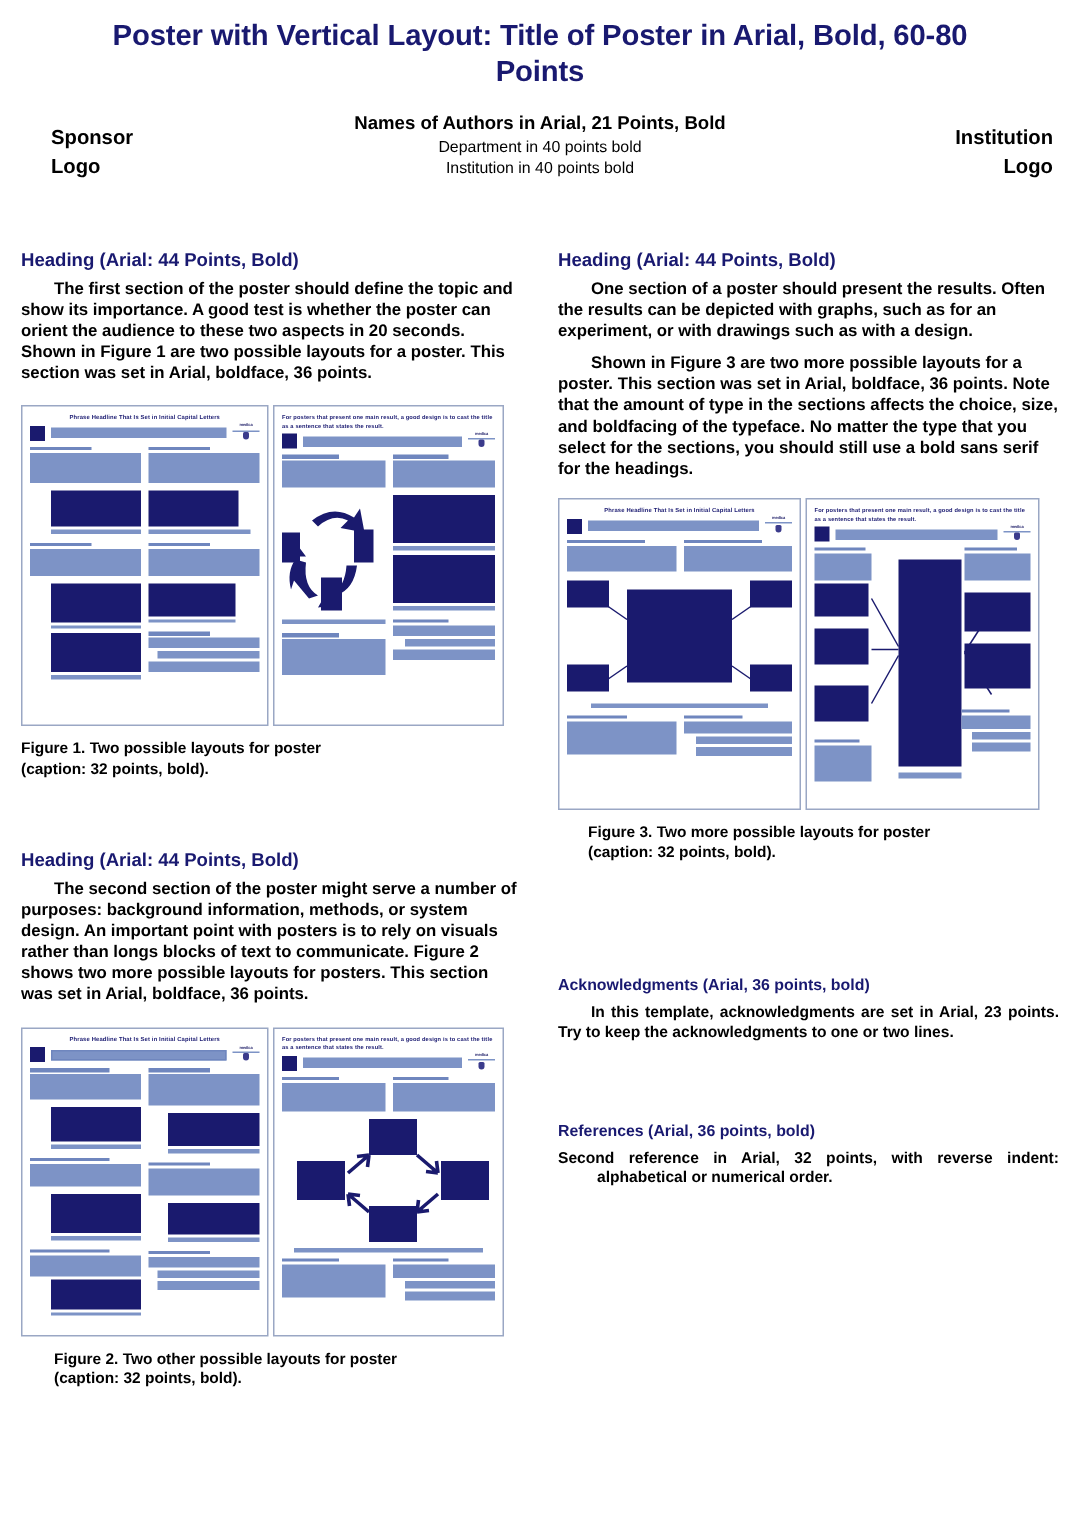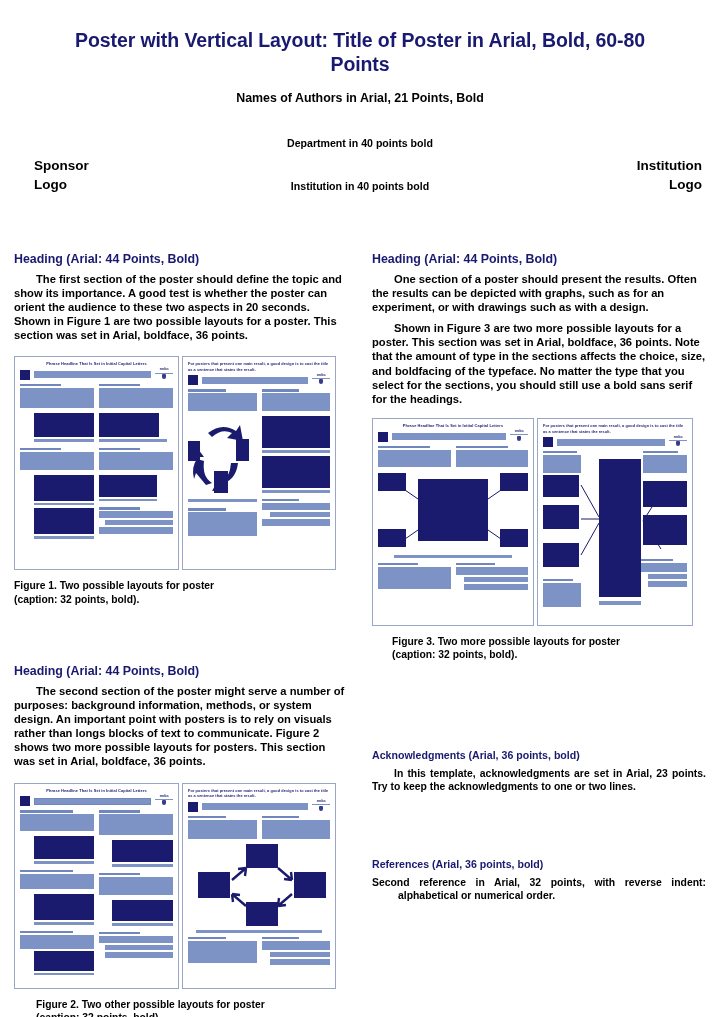--- a/index.html
+++ b/index.html
@@ -10,21 +10,21 @@
   body {
     width: 720px;
     height: 1017px;
     position: relative;
     font-family: "Liberation Sans", sans-serif;
     color: #000000;
     overflow: hidden;
   }
 
   
-  #poster-header { padding: 22px 18px 0 18px; }
+  #poster-header { padding: 6px 18px 0 18px; }
   .poster-title {
     color: #191970;
     font-size: 19.5px;
     font-weight: bold;
     text-align: center;
     line-height: 1.24;
     letter-spacing: -0.1px;
     margin: 6px 26px 0 26px;
   }
   .authors-block {
@@ -32,24 +32,23 @@
     margin-top: 14px;
   }
   .authors-name {
     font-size: 12.4px;
     font-weight: bold;
     color: #000;
     line-height: 1.35;
   }
   .authors-dept, .authors-inst {
     font-size: 10.6px;
-    font-weight: bold;
+    font-weight: normal;
     color: #000;
     line-height: 1.35;
-    margin-top: 29px;
   }
   .logo-row {
     position: relative;
     height: 0;
   }
   .logo-left {
     position: absolute;
     left: 16px;
     top: -38px;
     font-size: 13.5px;
@@ -74,21 +73,21 @@
     padding: 0 14px;
     display: flex;
     gap: 24px;
   }
   .column { width: 334px; flex: 0 0 334px; }
 
   .sec-heading {
     color: #191970;
     font-size: 12.4px;
     font-weight: bold;
-    margin: 16px 0 5px 0;
+    margin: 4px 0 5px 0;
     line-height: 1.2;
   }
   .sec-heading.small {
     font-size: 10.6px;
   }
   .body-text {
     font-size: 11.2px;
     font-weight: bold;
     line-height: 1.265;
     margin: 0 0 7px 0;

